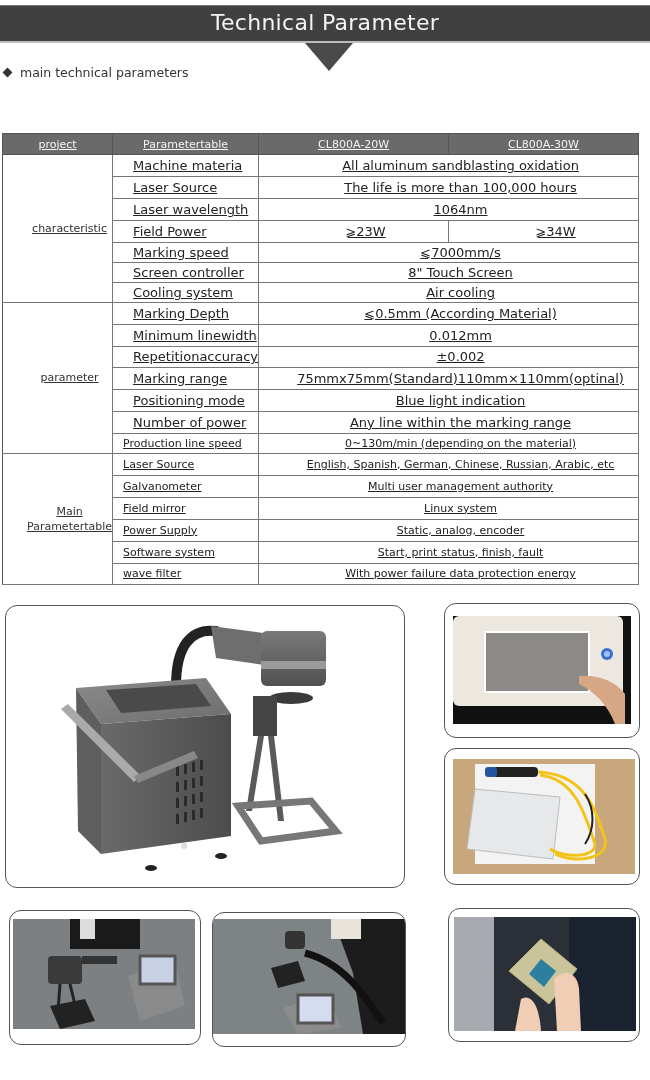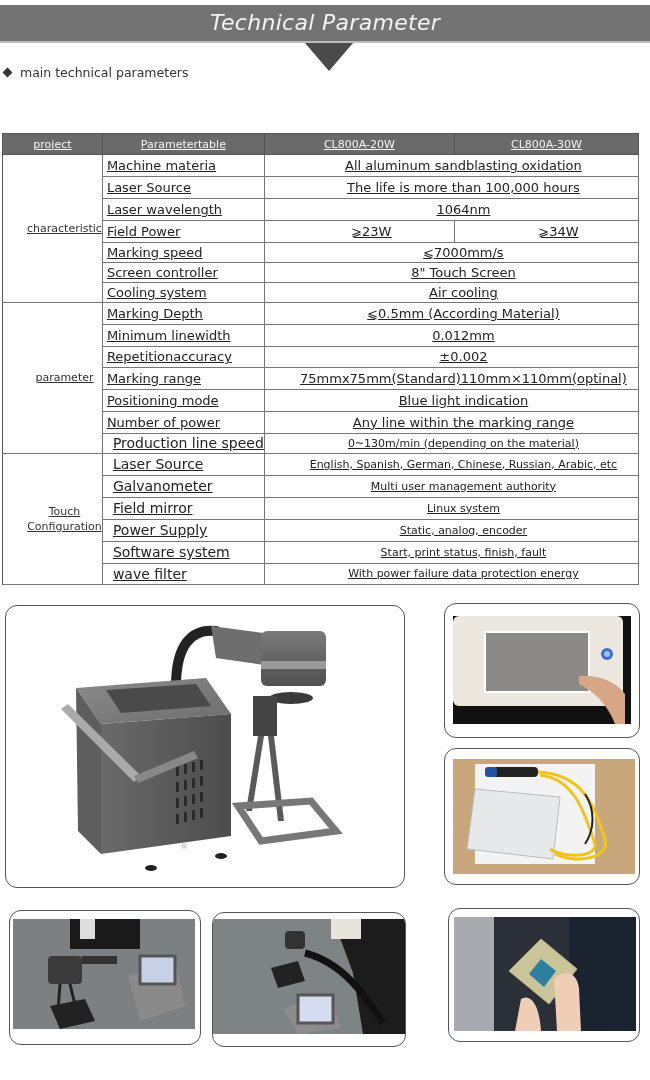--- a/index.html
+++ b/index.html
@@ -1,33 +1,33 @@
 <!DOCTYPE html>
 <html><head>
 <meta charset="utf-8">
 <style>
   * { box-sizing: border-box; margin: 0; padding: 0; }
   body { width: 650px; height: 1080px; background: #ffffff; font-family: "DejaVu Sans", sans-serif; color: #222; position: relative; overflow: hidden; }
 
   
-  .banner { position: absolute; left: 0; top: 5px; width: 650px; height: 38px; background: #737373; border-top: 1px solid #777; border-bottom: 2px solid #bdbdbd; font-style: italic; }
+  .banner { position: absolute; left: 0; top: 5px; width: 650px; height: 38px; background: #404040; border-top: 1px solid #777; border-bottom: 2px solid #bdbdbd; }
   .banner-title { position: absolute; left: 0; right: 0; top: 4px; text-align: center; color: #f3f3f3; font-size: 22px; letter-spacing: 0.3px; font-family: "DejaVu Sans", sans-serif; }
   .banner-arrow { position: absolute; left: 305px; top: 43px; width: 0; height: 0; border-left: 24px solid transparent; border-right: 24px solid transparent; border-top: 28px solid #4a4a4a; }
 
   .subtitle { position: absolute; left: 2px; top: 65px; font-size: 12.5px; color: #333; display: flex; align-items: center; gap: 6px; }
   .diamond { display: inline-block; width: 7px; height: 7px; background: #333; transform: rotate(45deg); margin: 0 3px 0 2px; }
 
   
   .spec-table { position: absolute; left: 2px; top: 133px; width: 637px; border-collapse: collapse; border: 1.5px solid #555; }
   .spec-table td, .spec-table th { border: 1px solid #777; font-weight: normal; text-align: center; white-space: nowrap; overflow: hidden; text-decoration: underline; }
   .spec-table th { background: #6a6a6a; color: #f5f5f5; font-size: 11px; height: 21px; border-color: #555; }
   .spec-table td { font-size: 13px; color: #222; padding-left: 24px; }
   .spec-table td.group { font-size: 11px; color: #333; width: 92px; border-left: 1.5px solid #555; }
-  .spec-table td.label { text-align: left; padding-left: 4px; width: 140px; }
-  .spec-table td.label.small { font-size: 14px; padding-left: 10px; }
+  .spec-table td.label { text-align: left; padding-left: 20px; width: 140px; }
+  .spec-table td.label.small { font-size: 11px; padding-left: 10px; }
   .spec-table td.value.small { font-size: 11px; }
   .r22 td { height: 22px; }
   .r20 td { height: 20px; }
   .r21 td { height: 21.5px; margin-left: 35px; }
 
   
   .frame { position: absolute; border: 1.5px solid #555; border-radius: 12px; background: #fff; overflow: hidden; }
 
   
   .f-main { left: 5px; top: 605px; width: 400px; height: 283px; }
@@ -116,21 +116,21 @@
     <tr class="r22">
       <td class="label">Number of power</td>
       <td colspan="2">Any line within the marking range</td>
     </tr>
     <tr class="r20">
       <td class="label small">Production line speed</td>
       <td colspan="2" class="value small">0~130m/min (depending on the material)</td>
     </tr>
 
     <tr class="r22">
-      <td class="group" rowspan="6" style="white-space:normal;line-height:15px;">Touch Configuration</td>
+      <td class="group" rowspan="6" style="white-space:normal;line-height:15px;">Main Parametertable</td>
       <td class="label small">Laser Source</td>
       <td colspan="2" class="value small">English, Spanish, German, Chinese, Russian, Arabic, etc</td>
     </tr>
     <tr class="r22">
       <td class="label small">Galvanometer</td>
       <td colspan="2" class="value small">Multi user management authority</td>
     </tr>
     <tr class="r22">
       <td class="label small">Field mirror</td>
       <td colspan="2" class="value small">Linux system</td>

